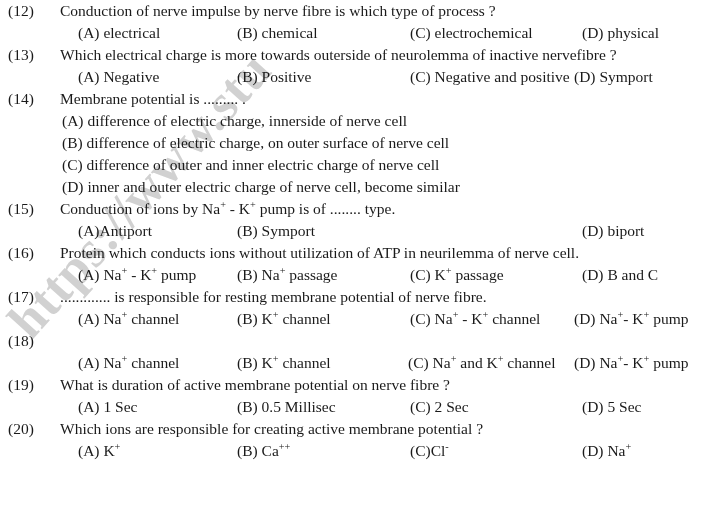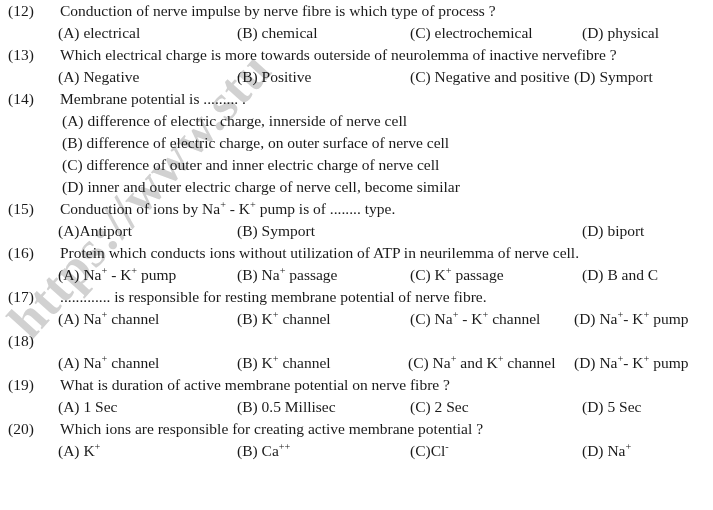--- a/index.html
+++ b/index.html
@@ -81,21 +81,21 @@
     left: 62px;
     top: 0;
     font-size: 15.5px;
   }
 
   .opt {
     position: absolute;
     top: 0;
     font-size: 15.5px;
   }
-  .opt-a { left: 58px; text-align: center; }
+  .opt-a { left: 78px; text-align: center; }
   .opt-b { left: 237px; }
   .opt-c { left: 410px; }
   .opt-d { left: 582px; }
 
   
   .opt-d.tight  { left: 574px; }
   .opt-c.tight  { left: 408px; }
 
   sup {
     font-size: 0.66em;

